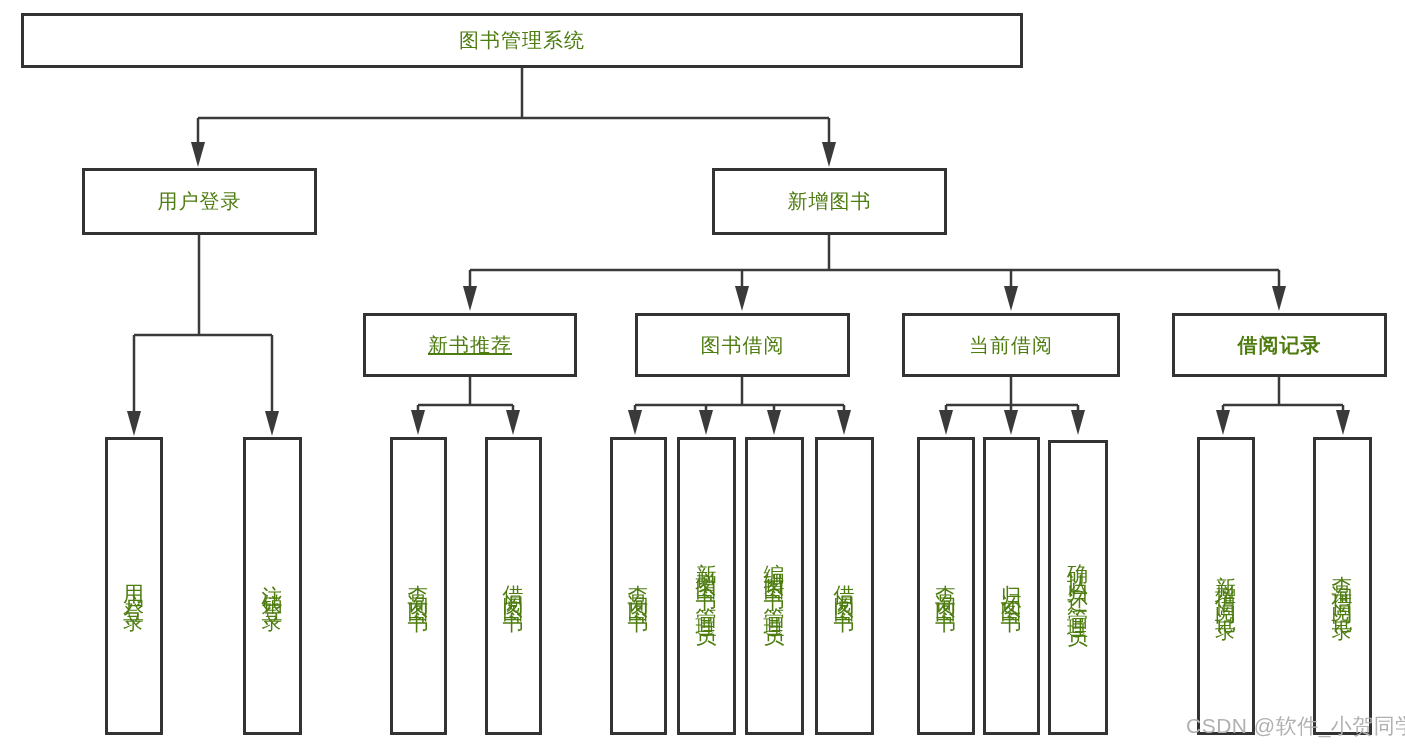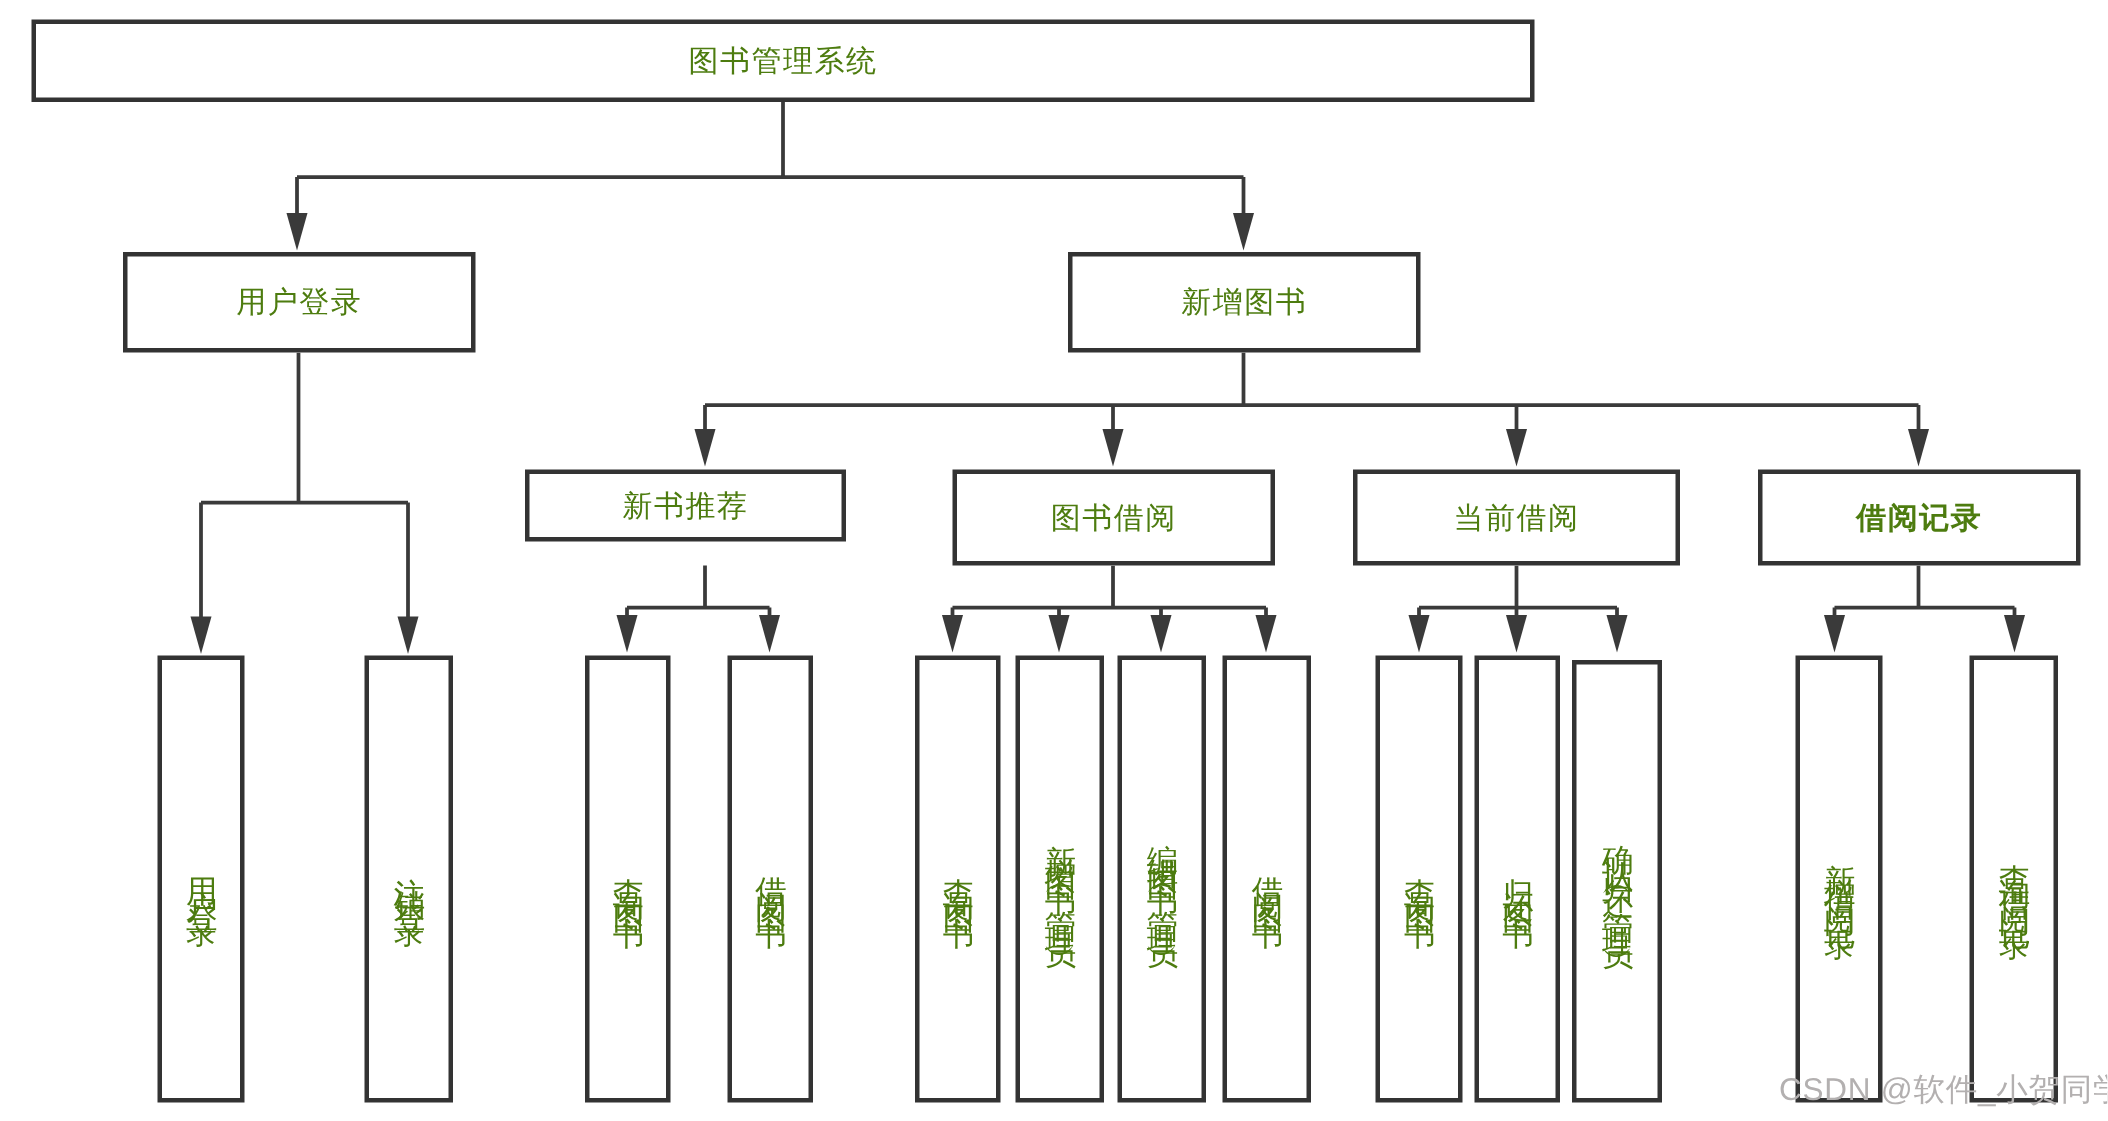--- a/index.html
+++ b/index.html
@@ -83,21 +83,21 @@
     <span class="lbl">图书管理系统</span>
   </div>
 
   <div class="box hbox" style="left:82px;top:168px;width:235px;height:67px;">
     <span class="lbl">用户登录</span>
   </div>
   <div class="box hbox" style="left:712px;top:168px;width:235px;height:67px;">
     <span class="lbl">新增图书</span>
   </div>
 
-  <div class="box hbox" style="left:350px;top:313px;width:214px;height:48px;">
+  <div class="box hbox" style="left:363px;top:313px;width:214px;height:64px;text-decoration:underline;">
     <span class="lbl">新书推荐</span>
   </div>
   <div class="box hbox" style="left:635px;top:313px;width:215px;height:64px;">
     <span class="lbl">图书借阅</span>
   </div>
   <div class="box hbox" style="left:902px;top:313px;width:218px;height:64px;">
     <span class="lbl">当前借阅</span>
   </div>
   <div class="box hbox" style="left:1172px;top:313px;width:215px;height:64px;font-weight:bold;">
     <span class="lbl">借阅记录</span>

